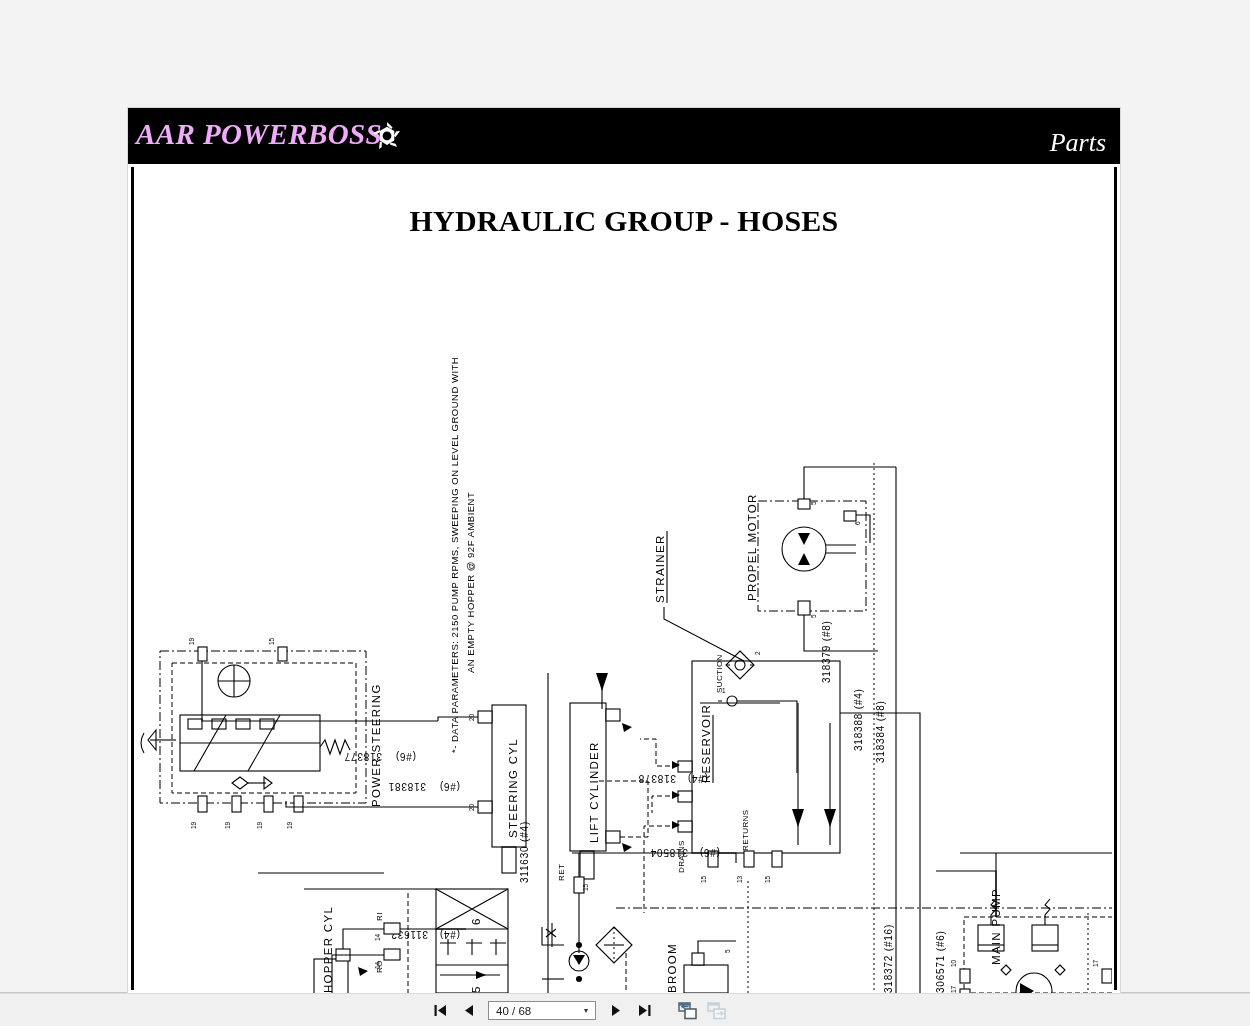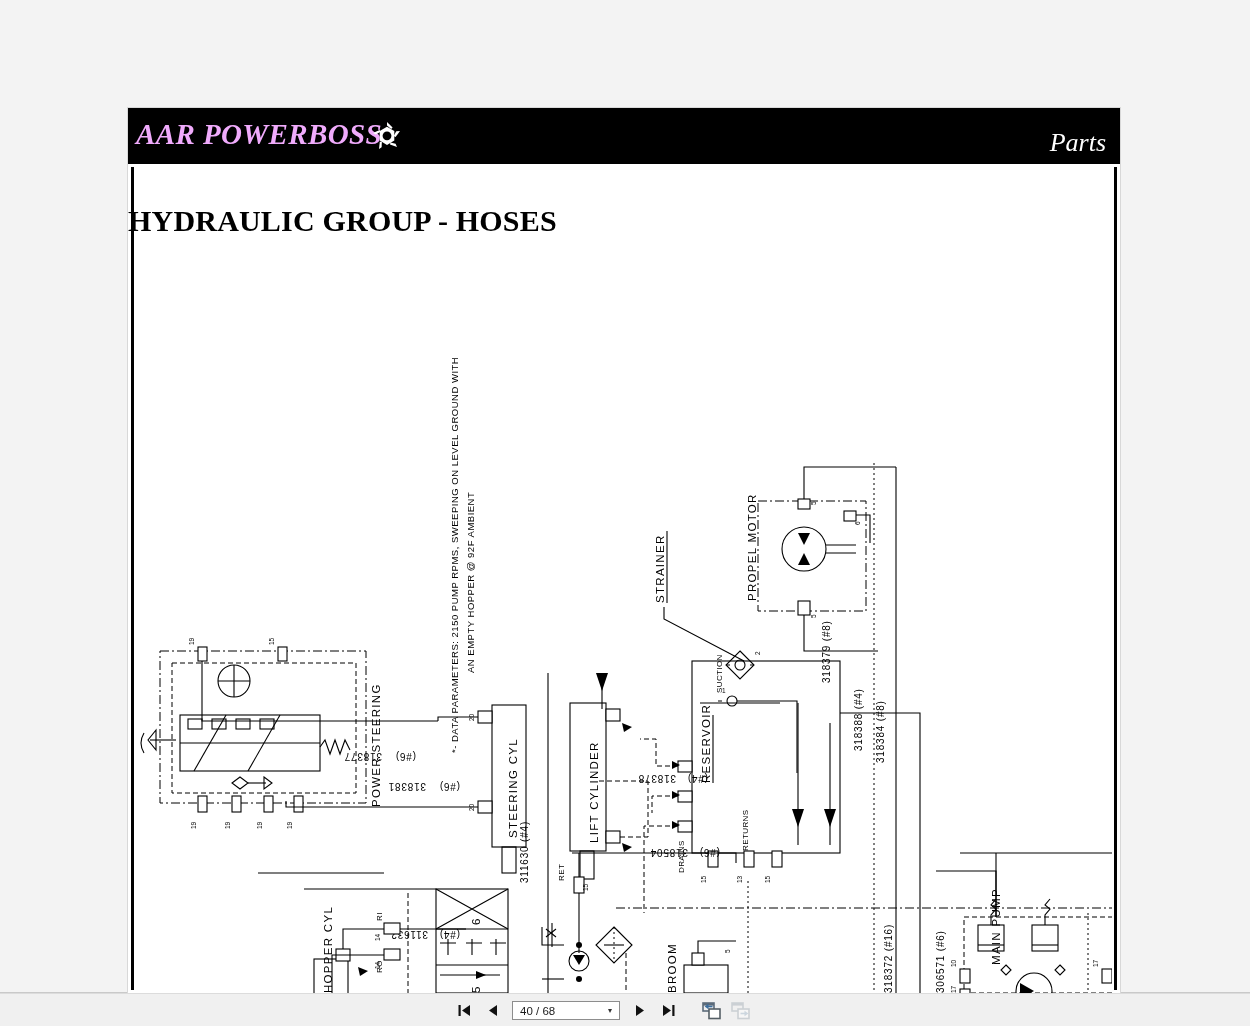--- a/index.html
+++ b/index.html
@@ -89,21 +89,21 @@
     height: 823px;
     border-left: 3px solid #000;
     border-right: 3px solid #000;
     box-sizing: border-box;
   }
   #page-title {
     position: absolute;
     left: 0;
     top: 96px;
     width: 992px;
-    text-align: left;
+    text-align: center;
     font-family: "Liberation Serif", serif;
     font-weight: bold;
     font-size: 30px;
     letter-spacing: 0.2px;
     color: #000;
   }
   #drawing-wrap {
     position: absolute;
     left: 8px;
     top: 145px;
@@ -151,21 +151,21 @@
     position: absolute;
     left: 0;
     top: 993px;
     width: 1250px;
     height: 33px;
     background: #f0f0f0;
     border-top: 1px solid #dcdcdc;
   }
   #toolbar-inner {
     position: absolute;
-    left: 454px;
+    left: 430px;
     top: 0;
     height: 33px;
     display: flex;
     align-items: center;
     gap: 9px;
   }
   .tb-btn {
     width: 20px;
     height: 22px;
     display: flex;

